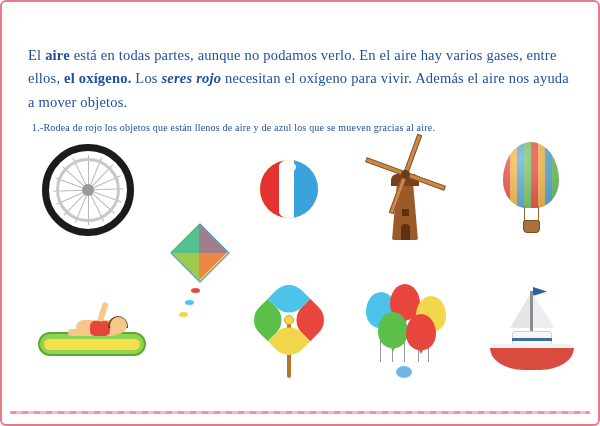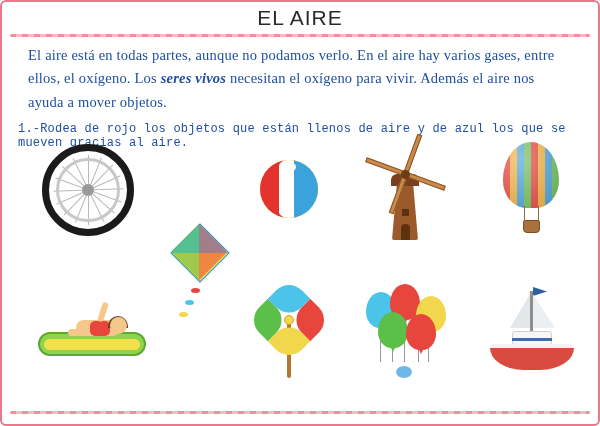--- a/index.html
+++ b/index.html
@@ -59,27 +59,27 @@
   
   .intro {
     position:absolute;
     left:26px; right:26px; top:42px;
     font-family:"Liberation Serif", serif;
     font-size:14.5px;
     line-height:1.62;
     color:#1f4fa0;
     letter-spacing:0.2px;
   }
-  .intro .hl { font-weight:normal; }
+  .intro .hl { font-weight:bold; }
   .intro .it { font-style:italic; font-weight:bold; }
   .instruction {
     position:absolute;
-    left:16px; right:26px; top:120px;
-    font-family:Liberation Mono, monospace;
-    font-size:12px;
+    left:30px; right:26px; top:120px;
+    font-family:Liberation Serif, serif;
+    font-size:10px;
     color:#1f4fa0;
     letter-spacing:0.2px;
   }
   
   .grid { position:absolute; left:0; right:0; top:140px; height:250px; }
   .cell { position:absolute; }
   
   .wheel { width:92px; height:92px; border-radius:50%;
     border:7px solid #1b1b1b; box-sizing:border-box;
     background:#fff; position:relative; }
@@ -212,28 +212,24 @@
   .ig-icon:after {
     content:""; position:absolute; right:2px; top:2px; width:1.6px; height:1.6px;
     background:#fff; border-radius:50%;
   }
 </style>
 </head>
 <body>
 
 <div class="page">
 
-  <div class="header">
-    <div class="title">EL AIRE</div>
-    <div class="header-rule"></div>
-  </div>
 
 
   <div class="intro">
-    <span>El </span><span class="hl">aire</span><span> está en todas partes, aunque no podamos verlo. En el aire hay varios gases, entre ellos, </span><span class="hl">el oxígeno.</span><span> Los </span><span class="it">seres vivos</span><span> necesitan el oxígeno para vivir. Además el aire nos ayuda a mover objetos.</span>
+    <span>El </span><span class="hl">aire</span><span> está en todas partes, aunque no podamos verlo. En el aire hay varios gases, entre ellos, </span><span class="hl">el oxígeno.</span><span> Los </span><span class="it">seres rojo</span><span> necesitan el oxígeno para vivir. Además el aire nos ayuda a mover objetos.</span>
   </div>
 
   <div class="instruction">1.-Rodea de rojo los objetos que están llenos de aire y de azul los que se mueven gracias al aire.</div>
 
   <div class="grid">
 
     <div class="cell" style="left:40px; top:2px;">
       <div class="wheel">
         <div class="spoke" style="transform:rotate(0deg)"></div>
         <div class="spoke" style="transform:rotate(22deg)"></div>

